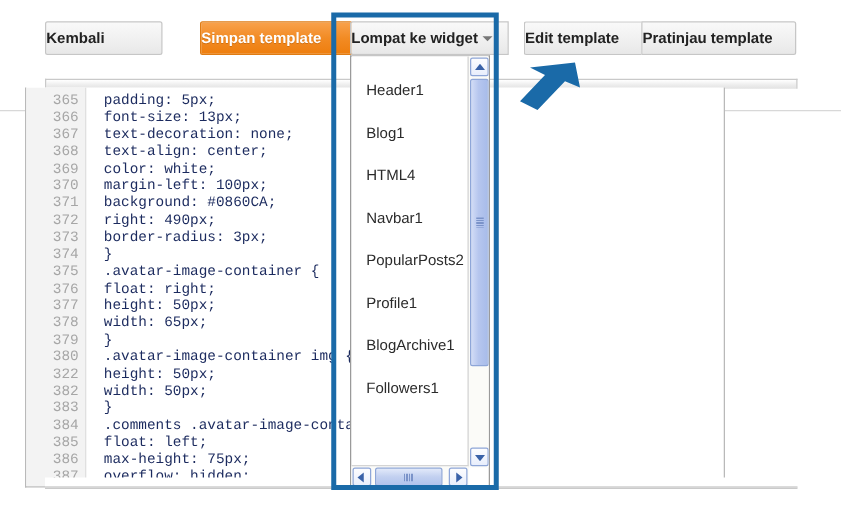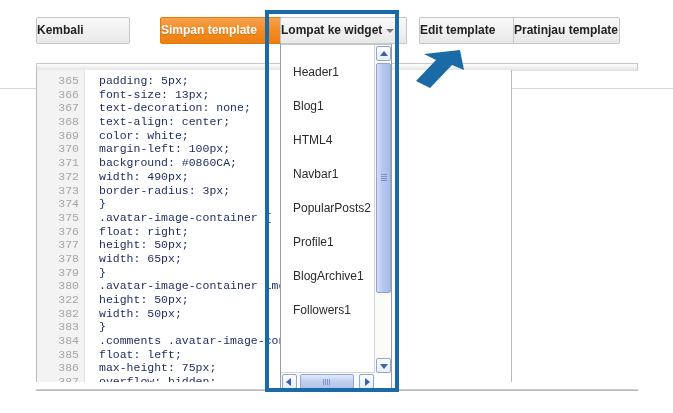--- a/index.html
+++ b/index.html
@@ -49,38 +49,38 @@
     color: #ffffff;
     text-shadow: 0 1px 0 rgba(140,70,0,0.35);
   }
   .btn-kembali  { left: 36px;  width: 94px; }
   .btn-simpan   { left: 160px; width: 122px; }
   .btn-lompat   { left: 280px; width: 127px; z-index: 7;
                   border-top-right-radius: 0; border-bottom-right-radius: 0; }
   .btn-edit     { left: 419px; width: 94px;
                   border-top-right-radius: 0; border-bottom-right-radius: 0;
                   border-right: none; }
-  .btn-pratinjau{ left: 513px; width: 107px;
+  .btn-pratinjau{ left: 513px; width: 124px;
                   border-top-left-radius: 0; border-bottom-left-radius: 0; }
   .caret {
     position: absolute;
     right: 12px;
     top: 11px;
     width: 0; height: 0;
     border-left: 4px solid transparent;
     border-right: 4px solid transparent;
     border-top: 4px solid #777777;
   }
 
   
   .editor-wrap {
     position: absolute;
-    left: 36px;
+    left: 20px;
     top: 70px;
-    width: 476px;
+    width: 560px;
     height: 320px;
     box-sizing: border-box;
     border: 1px solid #b9b9b9;
     border-top: none;
     background: #ffffff;
     overflow: hidden;
   }
   .editor-topbar {
     position: absolute;
     left: 36px;
@@ -343,21 +343,21 @@
   <div class="editor-wrap">
     <div class="gutter"></div>
     <div class="code-lines">
         <div class="code-row"><span class="ln">365</span><span class="ct">padding: 5px;</span></div>
         <div class="code-row"><span class="ln">366</span><span class="ct">font-size: 13px;</span></div>
         <div class="code-row"><span class="ln">367</span><span class="ct">text-decoration: none;</span></div>
         <div class="code-row"><span class="ln">368</span><span class="ct">text-align: center;</span></div>
         <div class="code-row"><span class="ln">369</span><span class="ct">color: white;</span></div>
         <div class="code-row"><span class="ln">370</span><span class="ct">margin-left: 100px;</span></div>
         <div class="code-row"><span class="ln">371</span><span class="ct">background: #0860CA;</span></div>
-        <div class="code-row"><span class="ln">372</span><span class="ct">width: 490px;</span></div>
+        <div class="code-row"><span class="ln">372</span><span class="ct">right: 490px;</span></div>
         <div class="code-row"><span class="ln">373</span><span class="ct">border-radius: 3px;</span></div>
         <div class="code-row"><span class="ln">374</span><span class="ct">}</span></div>
         <div class="code-row"><span class="ln">375</span><span class="ct">.avatar-image-container {</span></div>
         <div class="code-row"><span class="ln">376</span><span class="ct">float: right;</span></div>
         <div class="code-row"><span class="ln">377</span><span class="ct">height: 50px;</span></div>
         <div class="code-row"><span class="ln">378</span><span class="ct">width: 65px;</span></div>
         <div class="code-row"><span class="ln">379</span><span class="ct">}</span></div>
         <div class="code-row"><span class="ln">380</span><span class="ct">.avatar-image-container img {</span></div>
         <div class="code-row"><span class="ln">322</span><span class="ct">height: 50px;</span></div>
         <div class="code-row"><span class="ln">382</span><span class="ct">width: 50px;</span></div>

